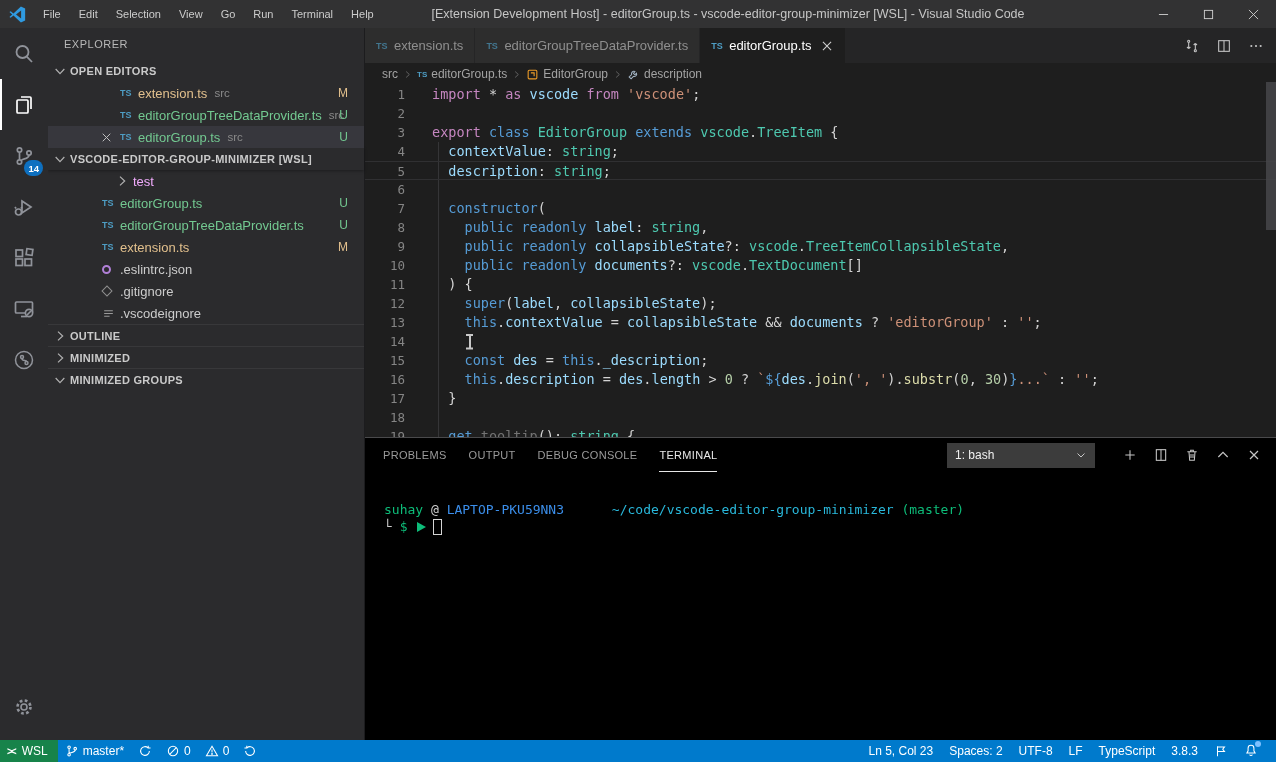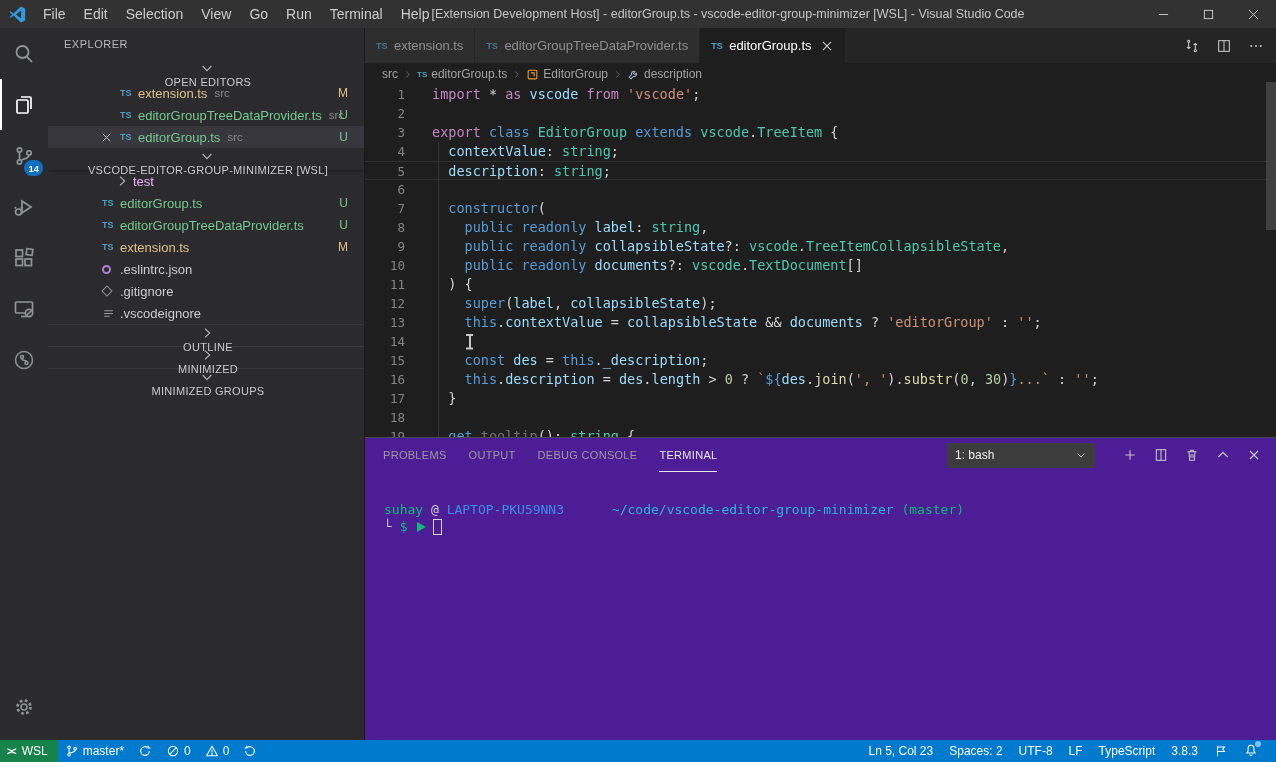--- a/index.html
+++ b/index.html
@@ -5,38 +5,38 @@
   * { box-sizing: border-box; margin: 0; padding: 0; }
   html,body { width:1276px; height:762px; overflow:hidden; }
   body { font-family:"Liberation Sans", sans-serif; background:#1e1e1e; color:#cccccc; position:relative; }
   .ic { display:inline-flex; align-items:center; justify-content:center; flex:none; }
   .ic svg { width:100%; height:100%; display:block; }
 
   
   #titlebar { position:absolute; top:0; left:0; right:0; height:28px; background:#323233; display:flex; align-items:center; z-index:30; }
   #vscode-logo { width:17px; height:17px; margin:0 8px 0 9px; }
   #menubar { display:flex; height:100%; }
-  .menu-item { padding:0 9px; font-size:14px; color:#cccccc; display:flex; align-items:center; cursor:default;text-align:right; }
+  .menu-item { padding:0 9px; font-size:11px; color:#cccccc; display:flex; align-items:center; cursor:default;text-align:right; }
   #window-title { position:absolute; left:0; right:0; text-align:center; font-size:12.5px; color:#c6c6c6; pointer-events:none; padding-left:180px; white-space:nowrap; }
   #window-controls { margin-left:auto; display:flex; height:100%; }
   .win-btn { width:45px; height:100%; display:flex; align-items:center; justify-content:center; color:#cfcfcf; }
   .win-btn .ic { width:11px; height:11px; }
 
   
   #activitybar { position:absolute; top:28px; bottom:22px; left:0; width:48px; background:#2b2b2d; display:flex; flex-direction:column; z-index:20; }
   .act-item { position:relative; width:48px; height:51px; display:flex; align-items:center; justify-content:center; color:#90939a; }
   .act-item.active { color:#ffffff; box-shadow:inset 2px 0 0 #ffffff; }
   .act-item .ic { width:24px; height:24px; }
   .act-badge { position:absolute; right:5px; bottom:5px; min-width:16px; height:16px; border-radius:9px; color:#fff; font-size:9.5px; font-weight:bold; display:flex; align-items:center; justify-content:center; padding:0 4px; }
   #activity-bottom { margin-top:auto; margin-bottom:8px; }
 
   
   #sidebar { position:absolute; top:28px; bottom:22px; left:48px; width:317px; background:#2b2b2d; border-right:1px solid #1c1c1e; z-index:10; font-size:13px; }
   #sidebar-title { height:32px; display:flex; align-items:center; padding-left:16px; font-size:11px; color:#b8b8b8; letter-spacing:.5px; }
-  .section-header { height:22px; display:flex; align-items:center; padding-left:4px; font-size:11px; font-weight:normal; color:#cacaca; letter-spacing:.3px;flex-direction:column; }
+  .section-header { height:22px; display:flex; align-items:center; padding-left:4px; font-size:11px; font-weight:bold; color:#cacaca; letter-spacing:.3px; }
   .section-header .ic { width:16px; height:16px; margin-right:2px; color:#b0b0b0; }
   .row { position:relative; height:22px; display:flex; align-items:center; color:#cccccc; }
   .row.selected { background:#37373d; }
   .oe-row { padding-left:52px; }
   .close-slot { width:20px; height:16px; display:flex; align-items:center; color:#c2c2c2; }
   .close-slot .ic { width:13px; height:13px; }
   .ts-ico { font-size:9px; font-weight:bold; color:#4e9dc4; width:18px; flex:none; letter-spacing:0; }
   .row .label { white-space:nowrap; }
   .row .detail { margin-left:7px; font-size:11.5px; color:#8a8a8a; }
   .git-badge { position:absolute; right:16px; font-size:12px; }
@@ -70,21 +70,21 @@
   .code-line .ln { width:40px; text-align:right; color:#858585; font-size:12.5px; flex:none; }
   .code-line .ct { margin-left:27px; }
   .code-line.cur { border-top:1px solid #303032; border-bottom:1px solid #303032; }
   .guide { position:absolute; left:73px; top:0; bottom:0; width:1px; background:#353537; }
   .ibeam { position:absolute; left:100px; top:2px; width:9px; height:15px; }
   .ibeam:before { content:""; position:absolute; left:4px; top:1px; bottom:1px; width:1.5px; background:#c8c8c8; }
   .ibeam:after { content:""; position:absolute; left:1px; right:1px; top:0; height:1.5px; background:#c8c8c8; box-shadow:0 13.5px 0 #c8c8c8; }
   #editor-scrollbar { position:absolute; right:0; top:54px; width:10px; height:148px; background:#46464a; opacity:.85; }
 
   
-  #panel { position:absolute; top:437px; left:365px; right:0; bottom:22px; background:#4c1d95; border-top:1px solid #4a4a4c; }
+  #panel { position:absolute; top:437px; left:365px; right:0; bottom:22px; background:#000000; border-top:1px solid #4a4a4c; }
   #panel-header { height:34px; display:flex; align-items:center; padding:0 14px 0 18px; }
   .ptab { font-size:11px; color:#9b9b9b; margin-right:22px; height:34px; display:flex; align-items:center; letter-spacing:.3px; border-bottom:1px solid transparent; }
   .ptab.active { color:#e7e7e7; border-bottom:1px solid #e7e7e7; }
   #panel-right { margin-left:auto; display:flex; align-items:center; gap:15px; color:#c5c5c5; }
   #shell-select { width:148px; height:25px; background:#3c3c3c; display:flex; align-items:center; padding:0 8px; font-size:12px; color:#f0f0f0; margin-right:12px; }
   #shell-select .ic { margin-left:auto; width:12px; height:12px; color:#c5c5c5; }
   #panel-right > .panel-act { width:16px; height:16px; }
   #terminal { position:absolute; left:19px; top:63px; right:10px; font-family:"DejaVu Sans Mono", monospace; font-size:13px; }
   .tline { height:17px; line-height:17px; white-space:pre; display:flex; align-items:center; }
   .play-tri { width:0; height:0; border-left:9px solid #0dbc79; border-top:5.5px solid transparent; border-bottom:5.5px solid transparent; display:inline-block; margin-left:2px; }

